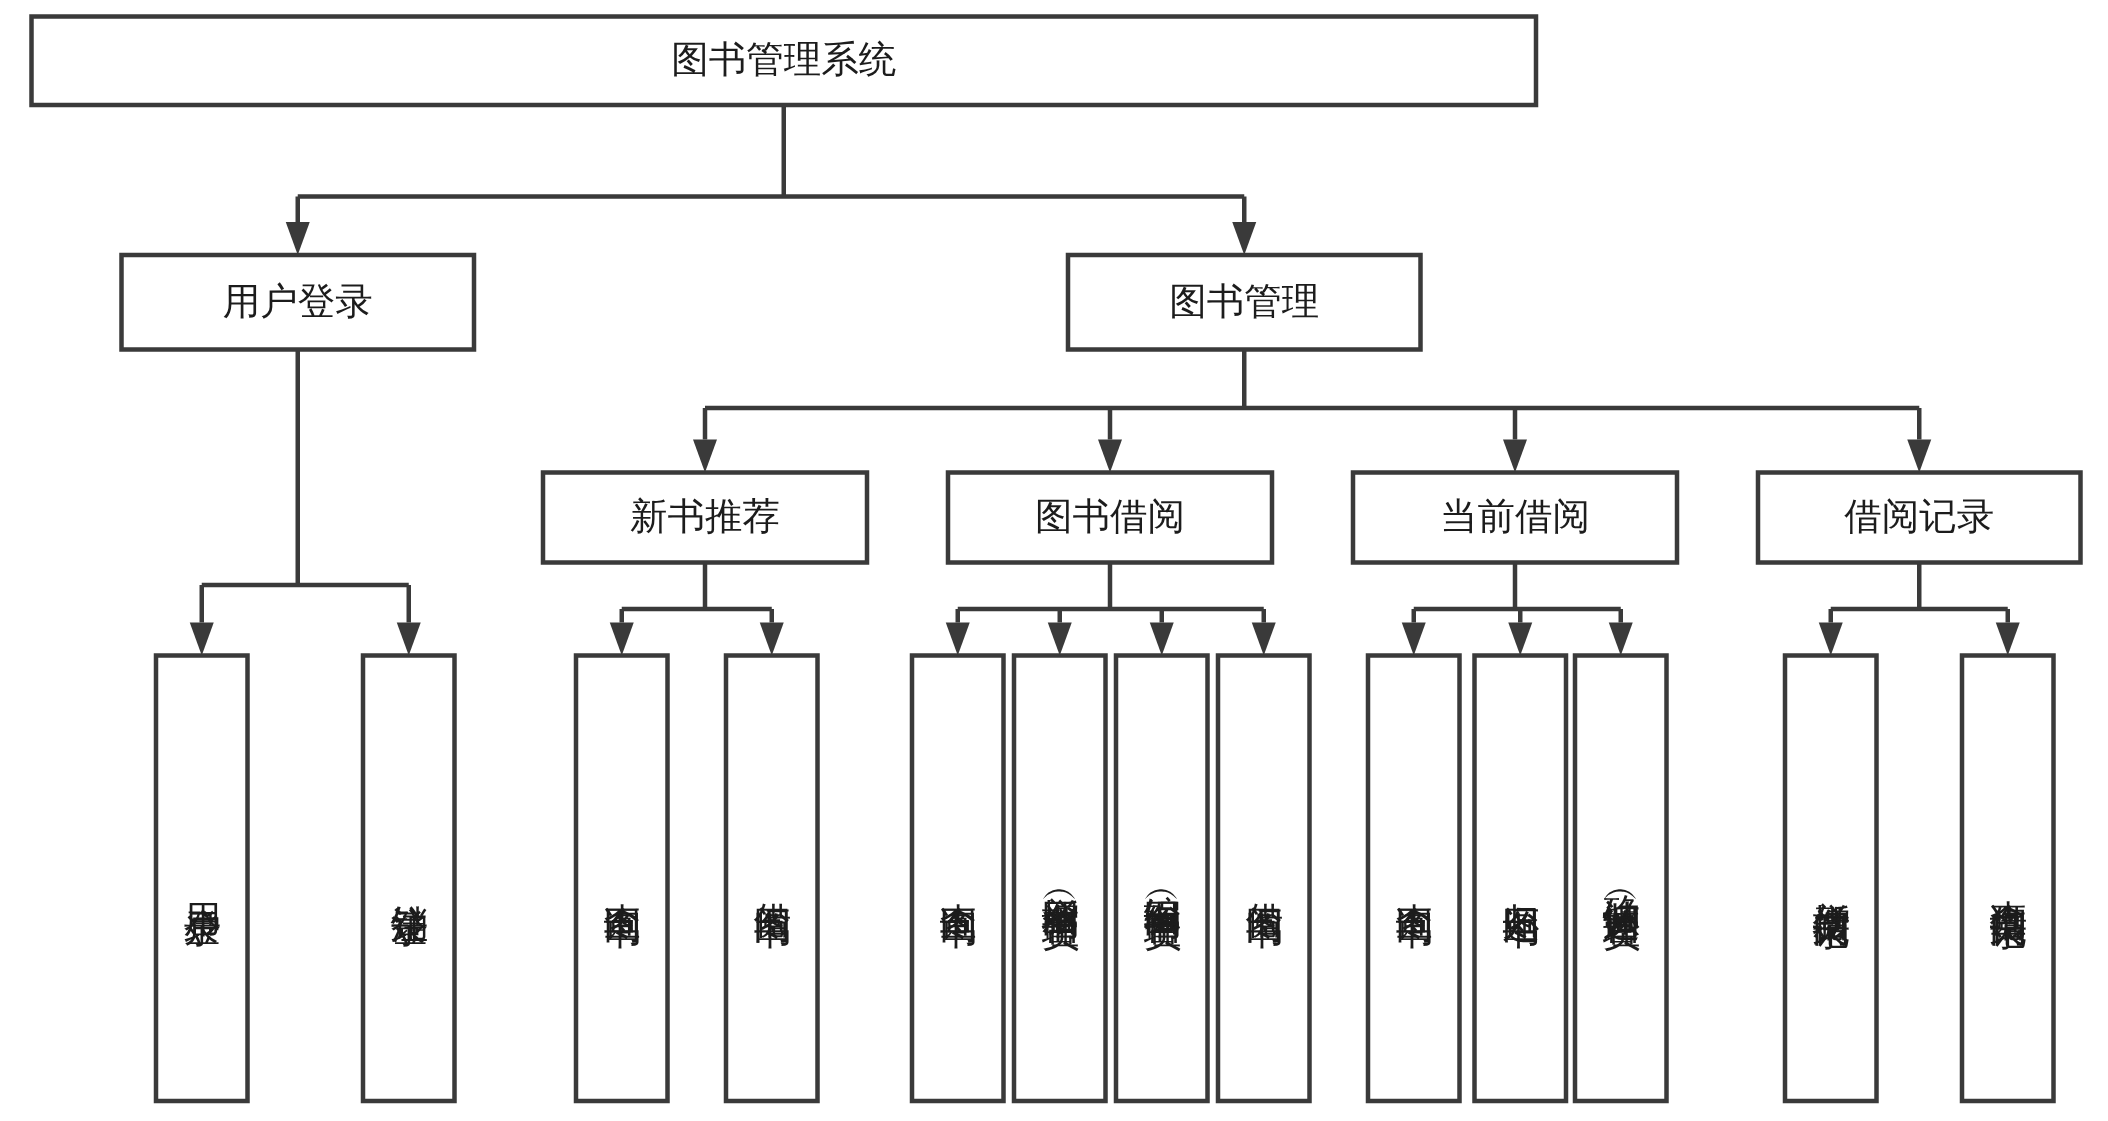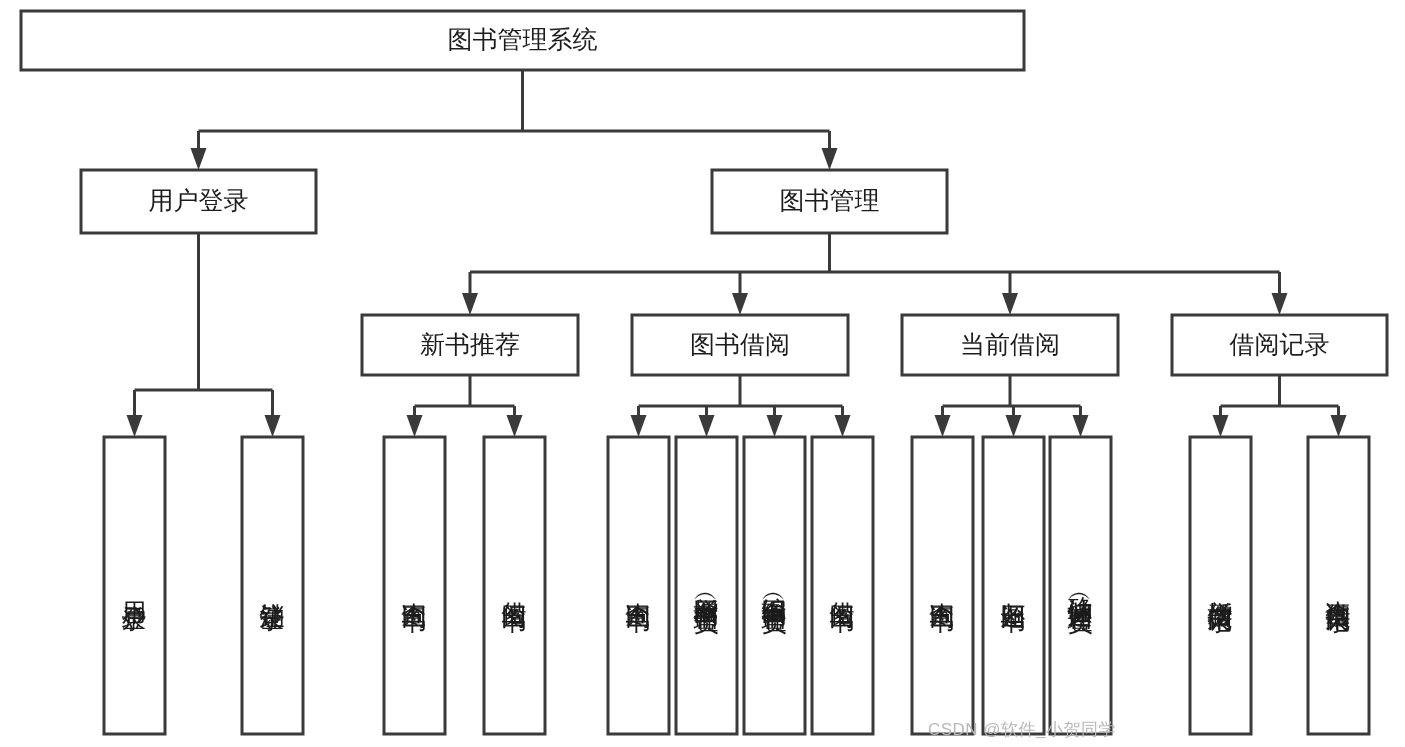--- a/index.html
+++ b/index.html
@@ -149,15 +149,14 @@
       <div class="leaf-label" style="left: 676px; top: 437px; width: 61px; height: 297px;">新增图书（管理员）</div>
       <div class="leaf-label" style="left: 744px; top: 437px; width: 61px; height: 297px;">编辑图书（管理员）</div>
       <div class="leaf-label" style="left: 812px; top: 437px; width: 61px; height: 297px;">借阅图书</div>
       <div class="leaf-label" style="left: 912px; top: 437px; width: 61px; height: 297px;">查询图书</div>
       <div class="leaf-label" style="left: 983px; top: 437px; width: 61px; height: 297px;">归还图书</div>
       <div class="leaf-label" style="left: 1050px; top: 437px; width: 61px; height: 297px;">确认归还（管理员）</div>
       <div class="leaf-label" style="left: 1190px; top: 437px; width: 61px; height: 297px;">新增借阅记录</div>
       <div class="leaf-label" style="left: 1308px; top: 437px; width: 61px; height: 297px;">查询借阅记录</div>
     </div>
 
-  <div class="watermark">CSDN @软件_小贺同学</div>
 
 </div>
 
 </body></html>

